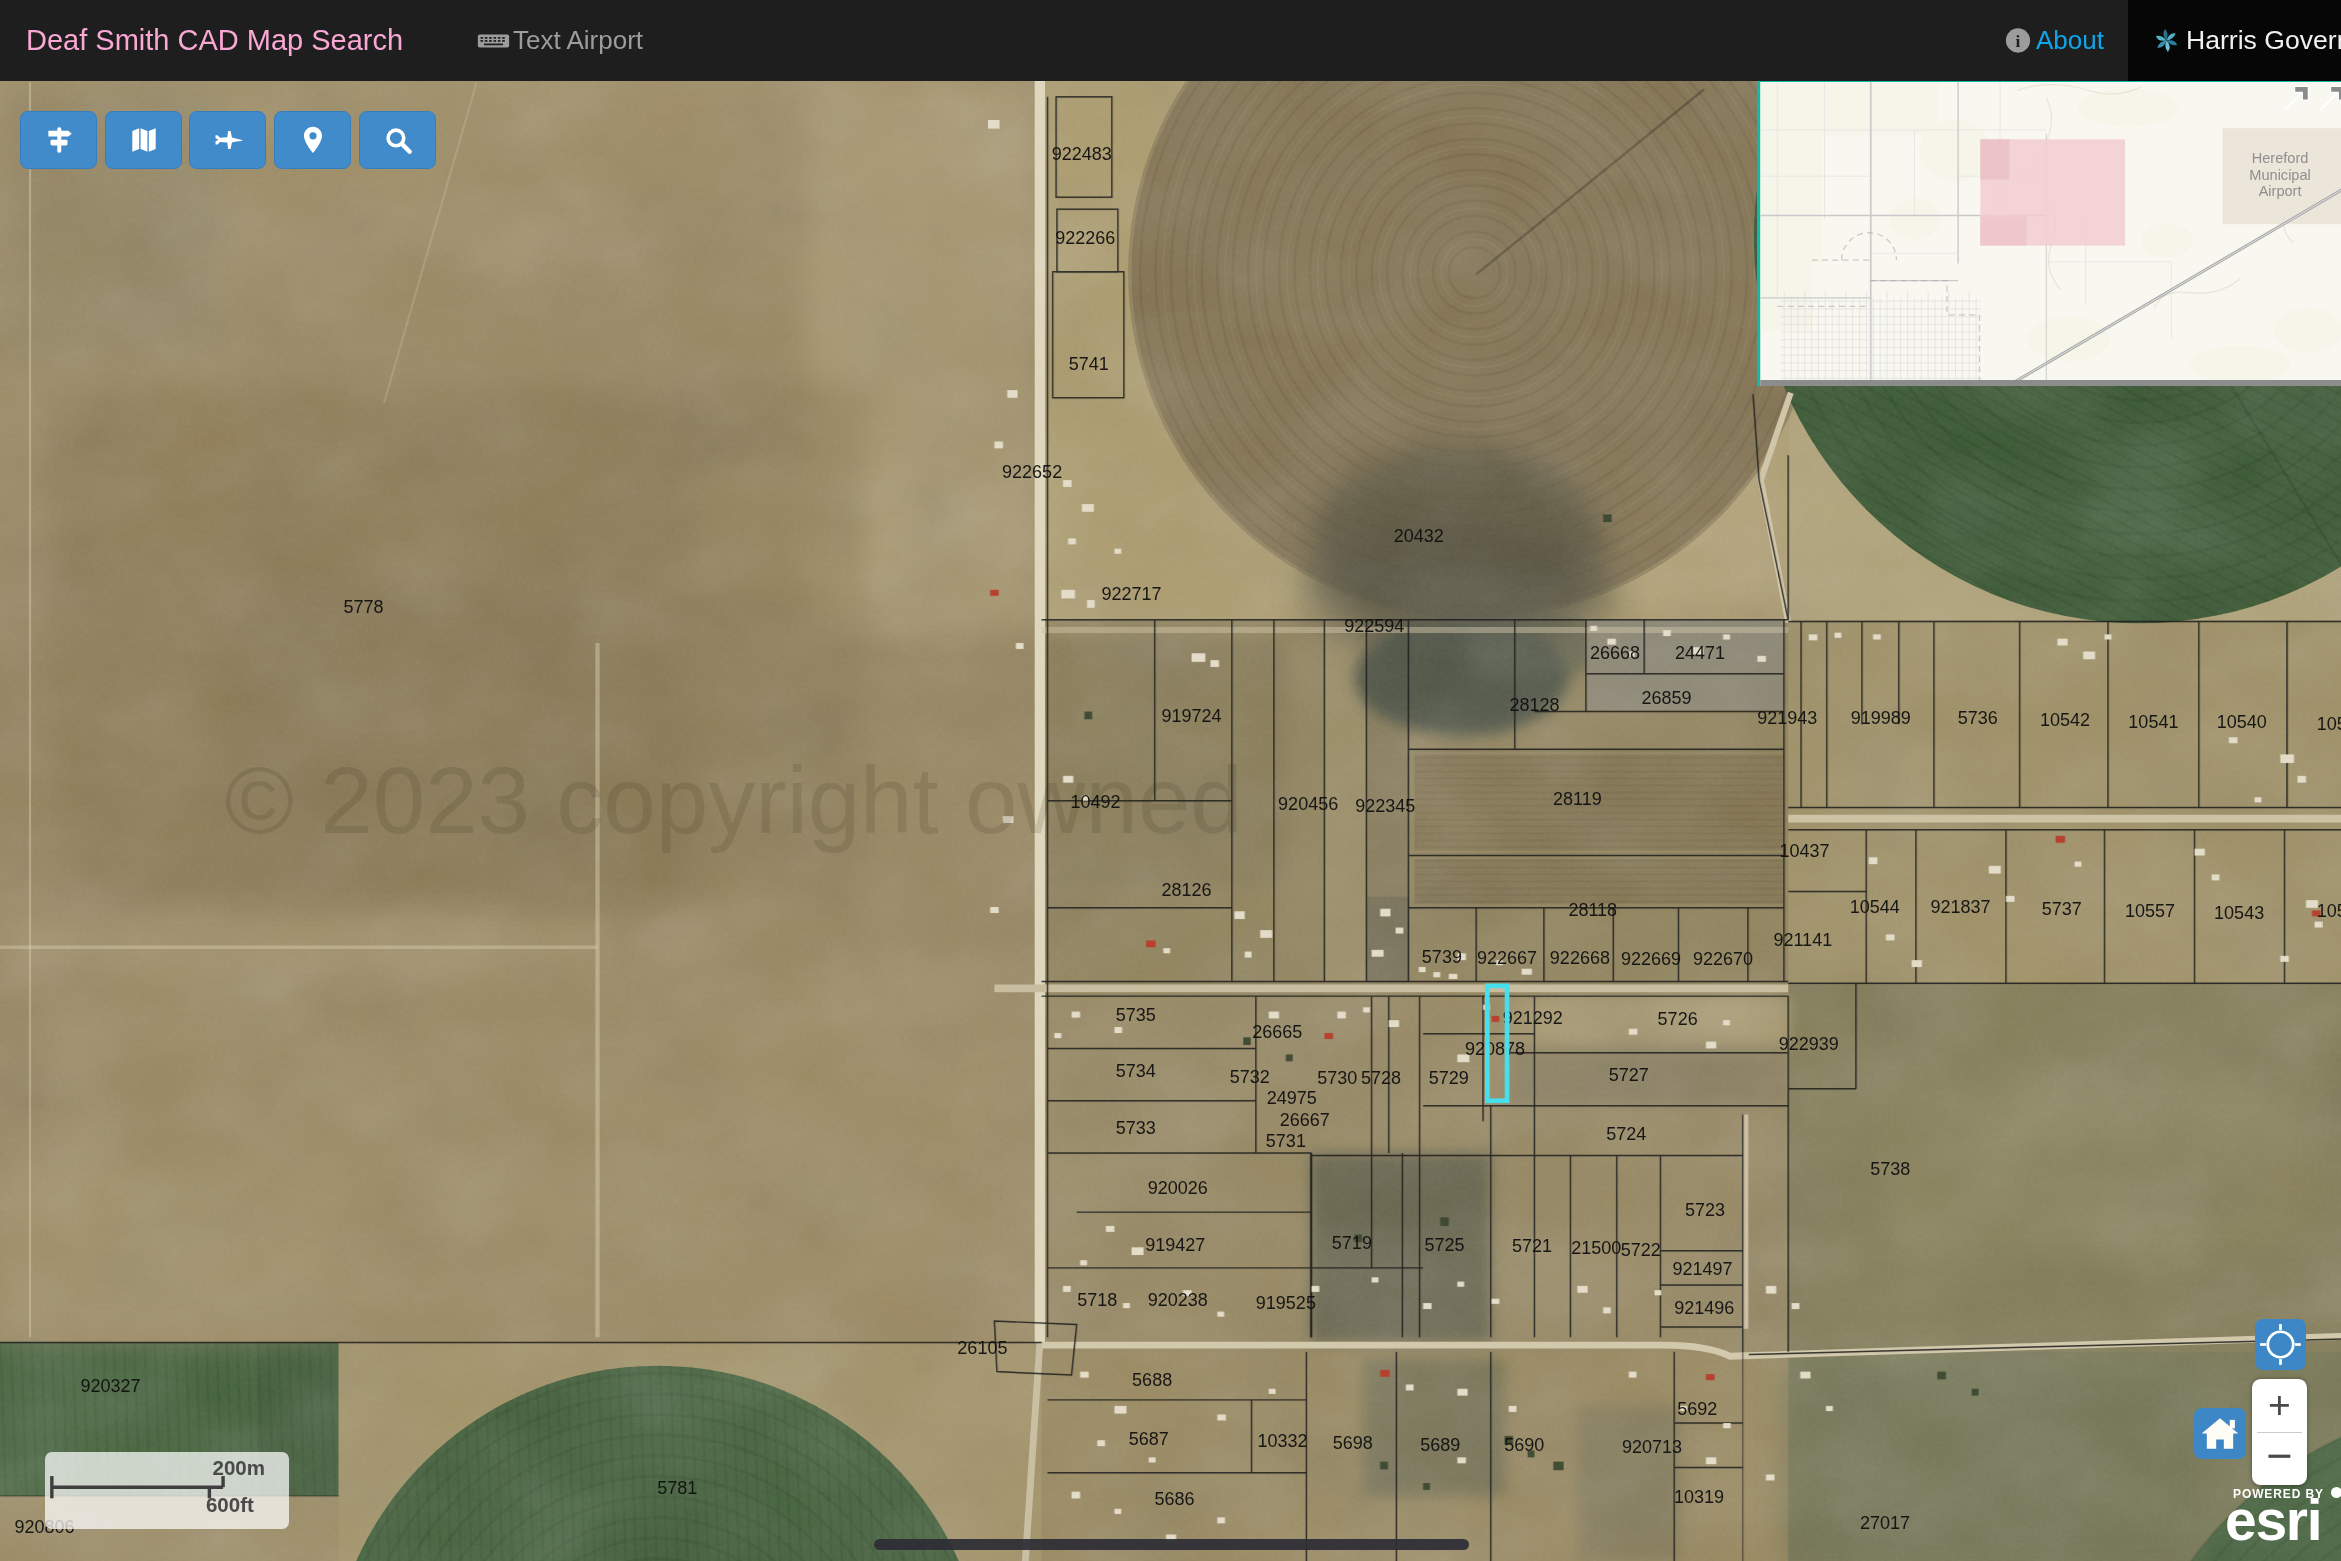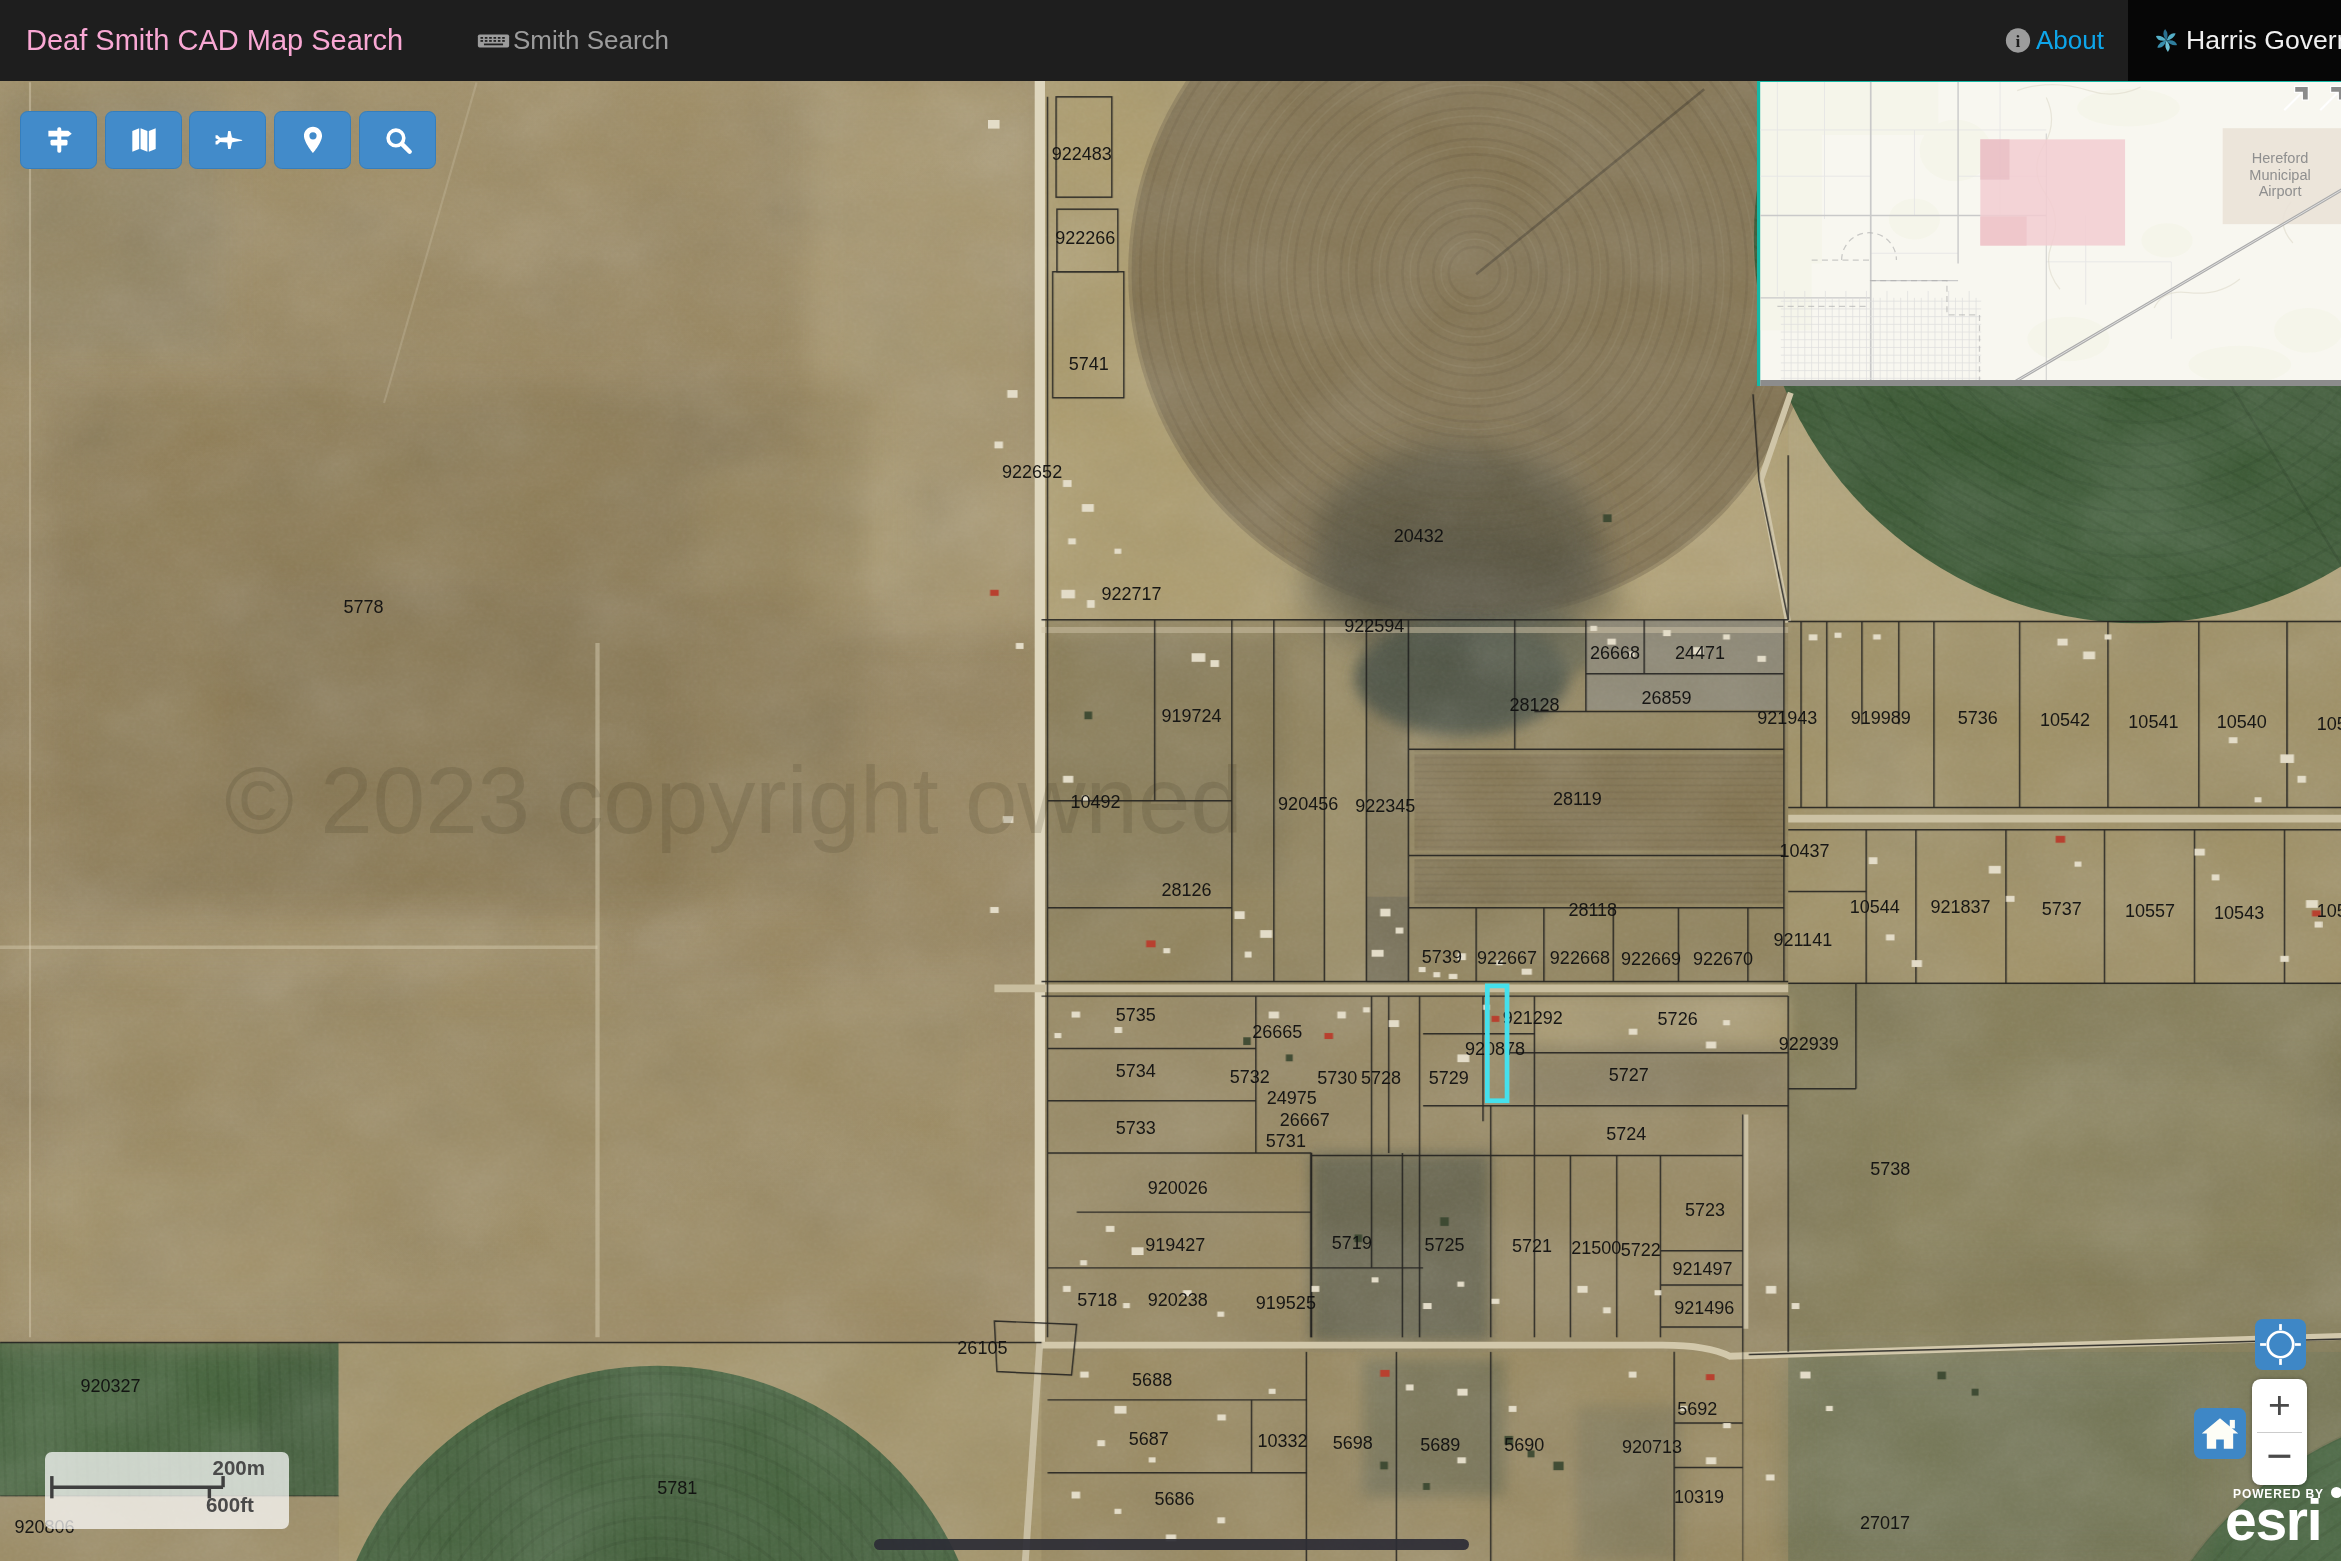--- a/index.html
+++ b/index.html
@@ -583,21 +583,21 @@
           <rect x="29" y="10" width="3" height="2"></rect>
 <rect x="4" y="13.5" width="3" height="2"></rect>
           <rect x="9" y="13.5" width="3" height="2"></rect>
           <rect x="14" y="13.5" width="3" height="2"></rect>
           <rect x="19" y="13.5" width="3" height="2"></rect>
           <rect x="24" y="13.5" width="3" height="2"></rect>
           <rect x="29" y="13.5" width="3" height="2"></rect>
 <rect x="8" y="17.5" width="22" height="2"></rect>
 </g>
 </svg>
-<span id="tsearch">Smith Search</span>
+<span id="tsearch">Text Airport</span>
 
 <svg width="26" height="81" viewBox="0 0 30 30" style="position:absolute;left:2005px;top:0;height:81px;width:26px;">
 <circle cx="15" cy="15" r="14" fill="#9c9c9c"></circle>
 <text x="15" y="22" text-anchor="middle" font-family="Liberation Serif,serif" font-size="20" font-weight="bold" fill="#1e1e1e">i</text>
 </svg>
 <span id="about">About</span>
 
 <div id="harris">
 <svg width="23" height="23" viewBox="0 0 30 30" style="position:absolute;left:26.6px;top:29px;">
 <g>

